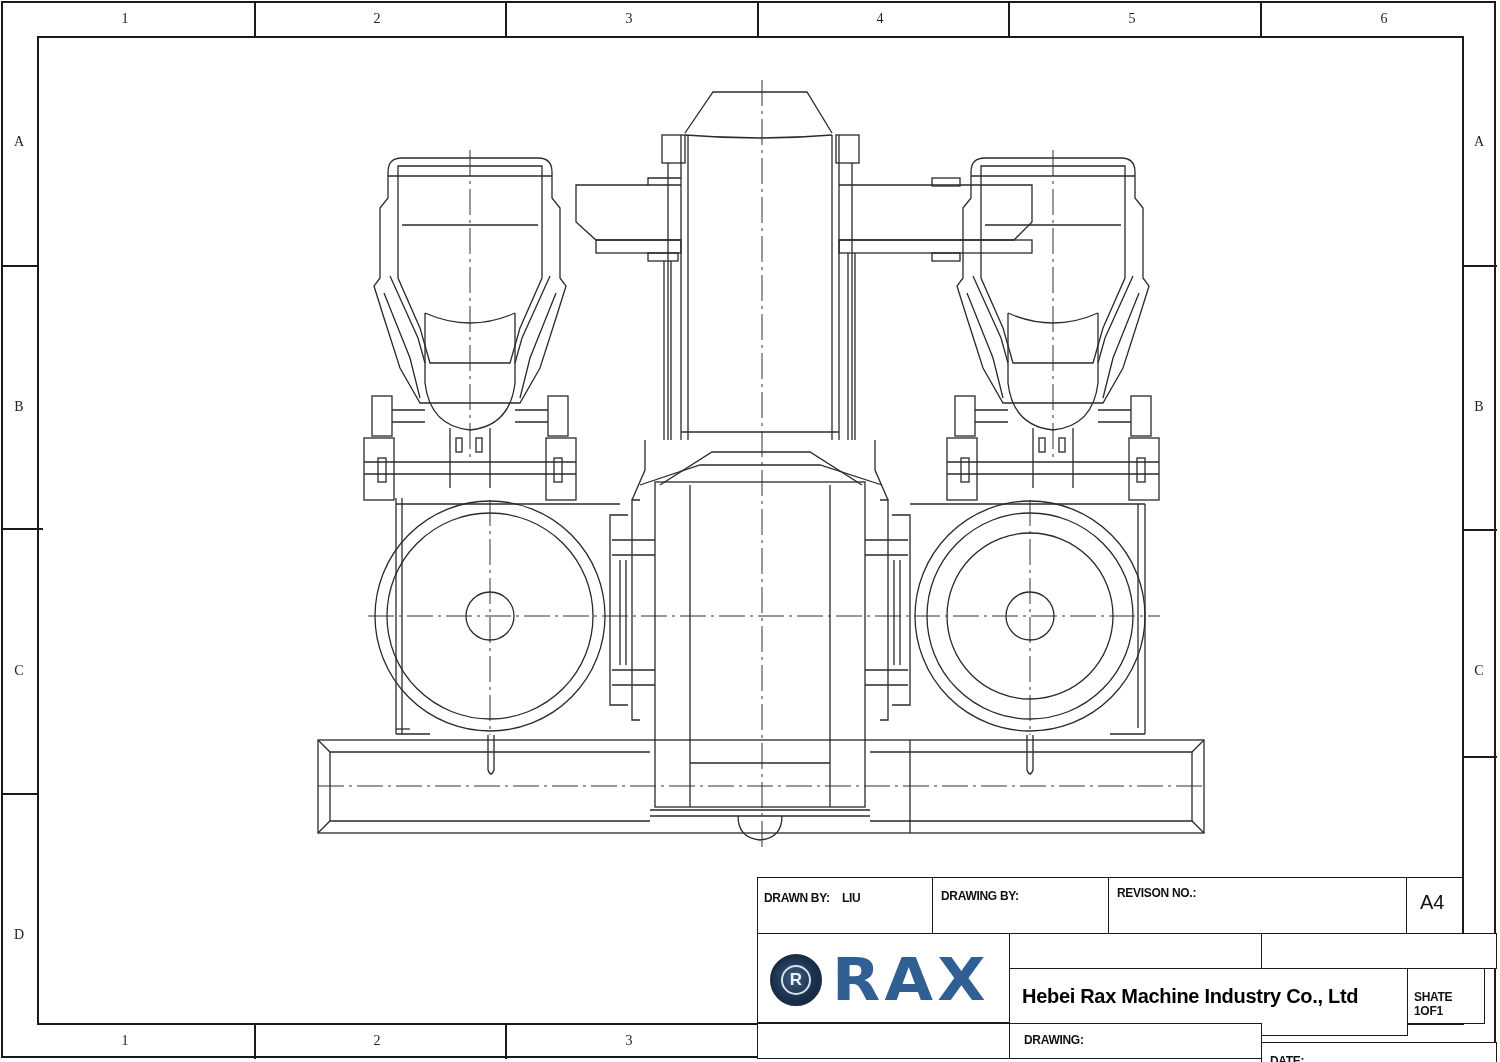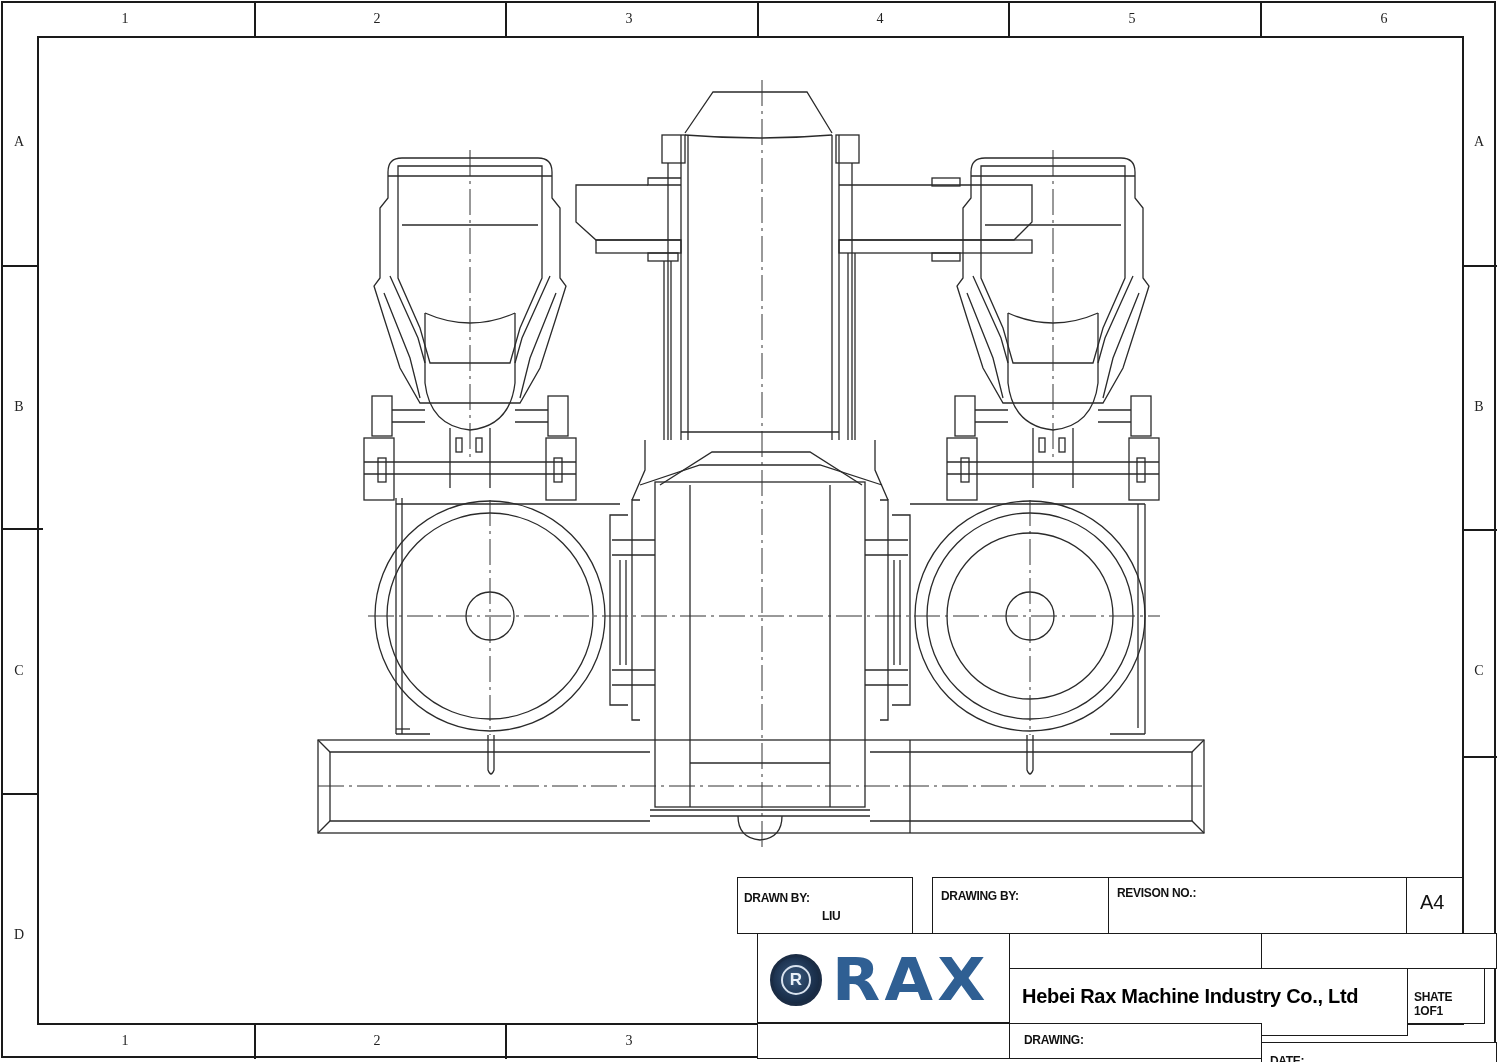--- a/index.html
+++ b/index.html
@@ -219,23 +219,23 @@
         <line x1="490" y1="500" x2="490" y2="735"></line>
         <line x1="1030" y1="500" x2="1030" y2="735"></line>
         <line x1="368" y1="616" x2="1160" y2="616"></line>
         <line x1="318" y1="786" x2="1204" y2="786"></line>
       </g>
     </svg>
   </div>
 
   <div class="tb">
 
-    <div class="tb-cell" style="left:737px; top:877px; width:176px; height:57px;">
+    <div class="tb-cell" style="left:757px; top:877px; width:176px; height:57px;">
       <span class="tb-label" style="left:6px; top:13px;">DRAWN BY:</span>
-      <span class="tb-label" style="left:84px; top:13px;margin-top:18px;">LIU</span>
+      <span class="tb-label" style="left:84px; top:13px;">LIU</span>
     </div>
     <div class="tb-cell" style="left:932px; top:877px; width:177px; height:57px;">
       <span class="tb-label" style="left:8px; top:11px;">DRAWING BY:</span>
       <span class="tb-label" style="left:90px; top:11px;"></span>
     </div>
     <div class="tb-cell" style="left:1108px; top:877px; width:299px; height:57px;">
       <span class="tb-label" style="left:8px; top:8px;">REVISON NO.:</span>
       <span class="tb-label" style="left:100px; top:8px;"></span>
     </div>
     <div class="tb-cell" style="left:1406px; top:877px; width:57px; height:57px;">

